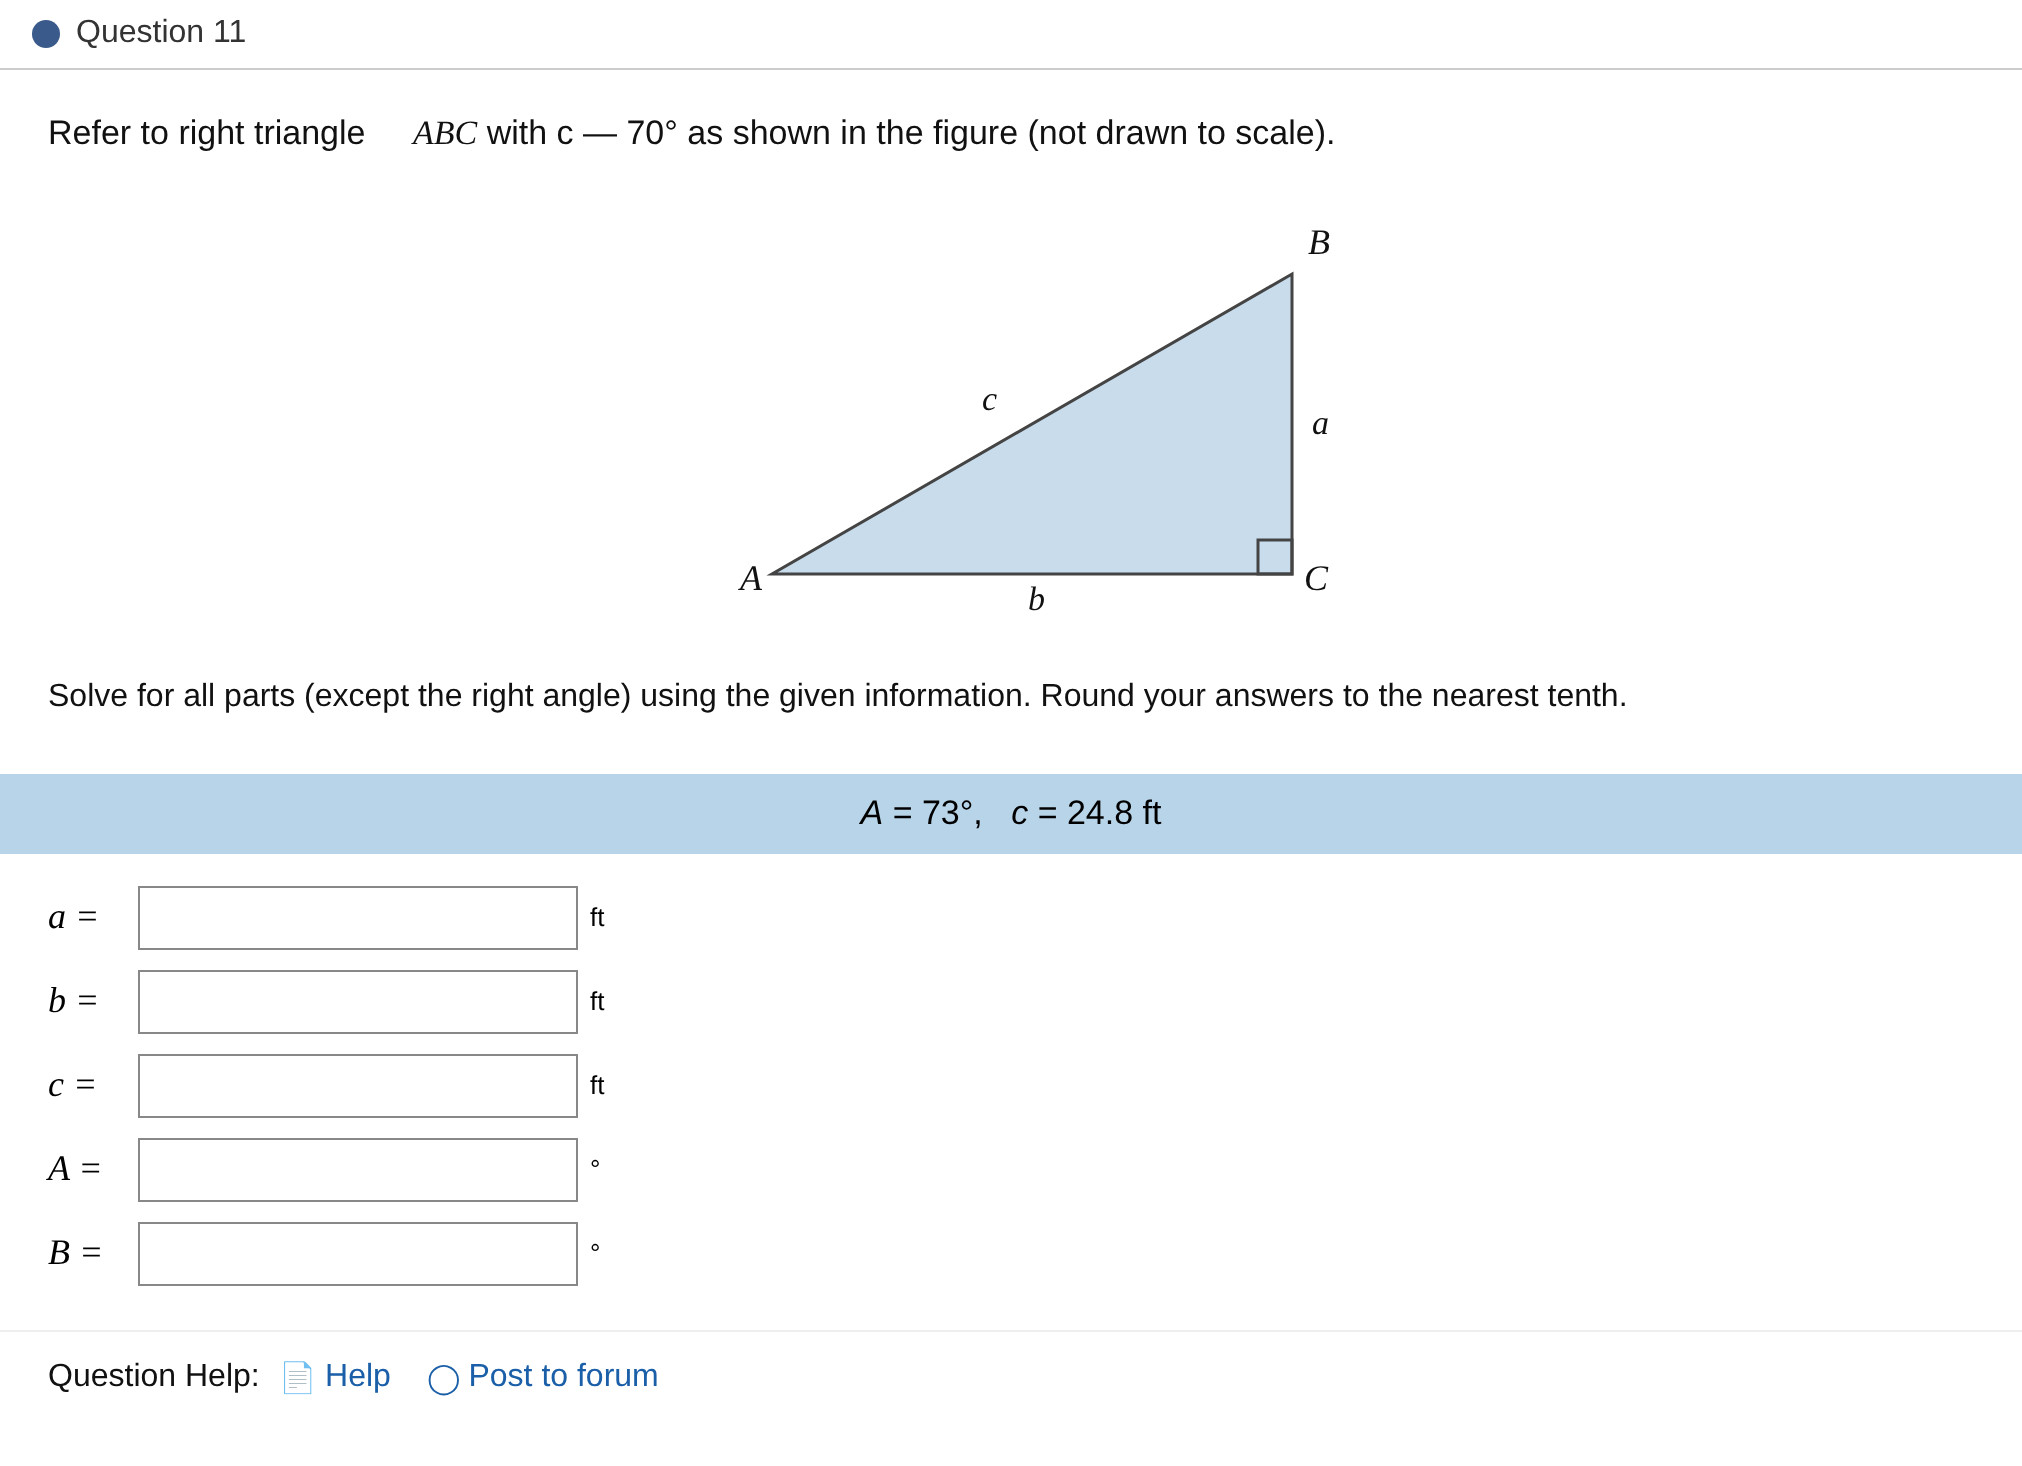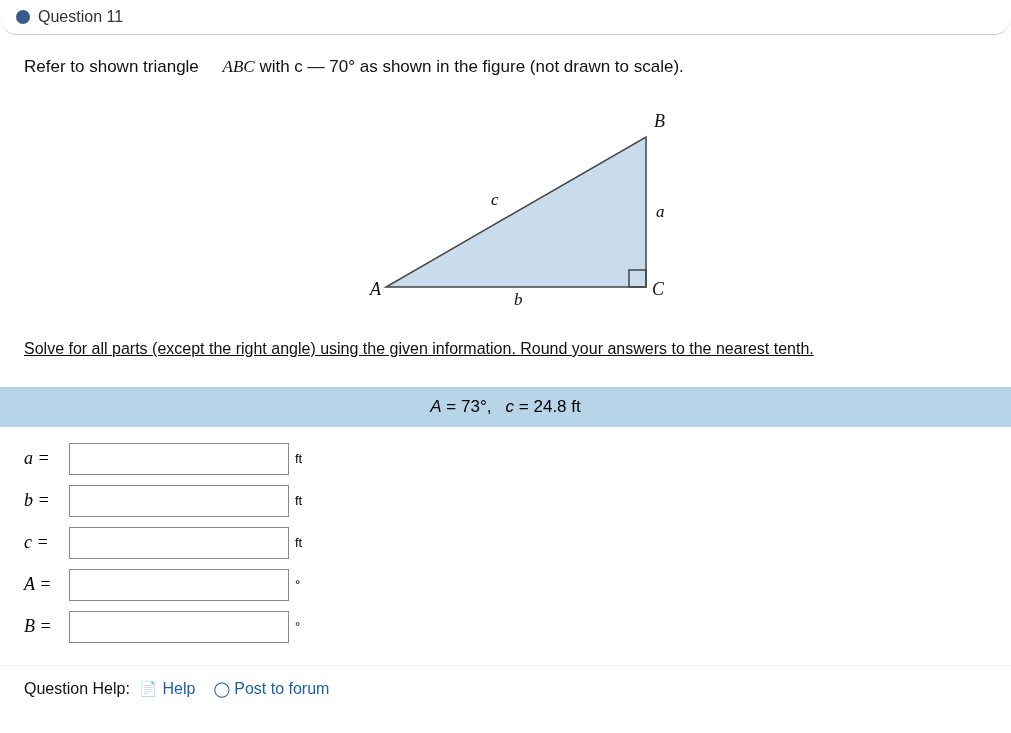--- a/index.html
+++ b/index.html
@@ -16,21 +16,20 @@
       background: #fff;
       padding: 0;
     }
 
     .question-header {
       display: flex;
       align-items: center;
       padding: 8px 16px;
       border-bottom: 1px solid #ccc;
       background: #fff;
-      border-radius: 17px;
     }
 
     .question-dot {
       width: 14px;
       height: 14px;
       background: #3a5a8c;
       border-radius: 50%;
       margin-right: 8px;
     }
 
@@ -71,21 +70,20 @@
       height: 220px;
     }
 
     
     .instructions {
       font-size: 16px;
       color: #111;
       margin-bottom: 0;
       font-family: Arial, sans-serif;
       line-height: 1.5;
-      text-decoration: underline;
     }
 
     
     .given-bar {
       background: #b8d4e8;
       padding: 10px 16px;
       font-size: 17px;
       margin: 10px 0 0 0;
       font-family: Arial, sans-serif;
       text-align: center;
@@ -163,21 +161,21 @@
 <div class="page-container">
 
   <div class="question-header">
     <div class="question-dot"></div>
     <span class="question-title">Question 11</span>
   </div>
 
   <div class="main-content">
 
     <div class="problem-statement">
-      <span>Refer to shown triangle </span>
+      <span>Refer to right triangle </span>
       <span class="math-vars">ABC</span>
       <span> with c — 70° as shown in the figure (not drawn to scale).</span>
     </div>
 
     <div class="triangle-container">
       <svg class="triangle-svg" viewBox="0 0 320 220">
 
         <polygon points="20,190 280,190 280,40" fill="#c8dcec" stroke="#444" stroke-width="1.5"></polygon>
 
         <rect x="263" y="173" width="17" height="17" fill="none" stroke="#444" stroke-width="1.5"></rect>

